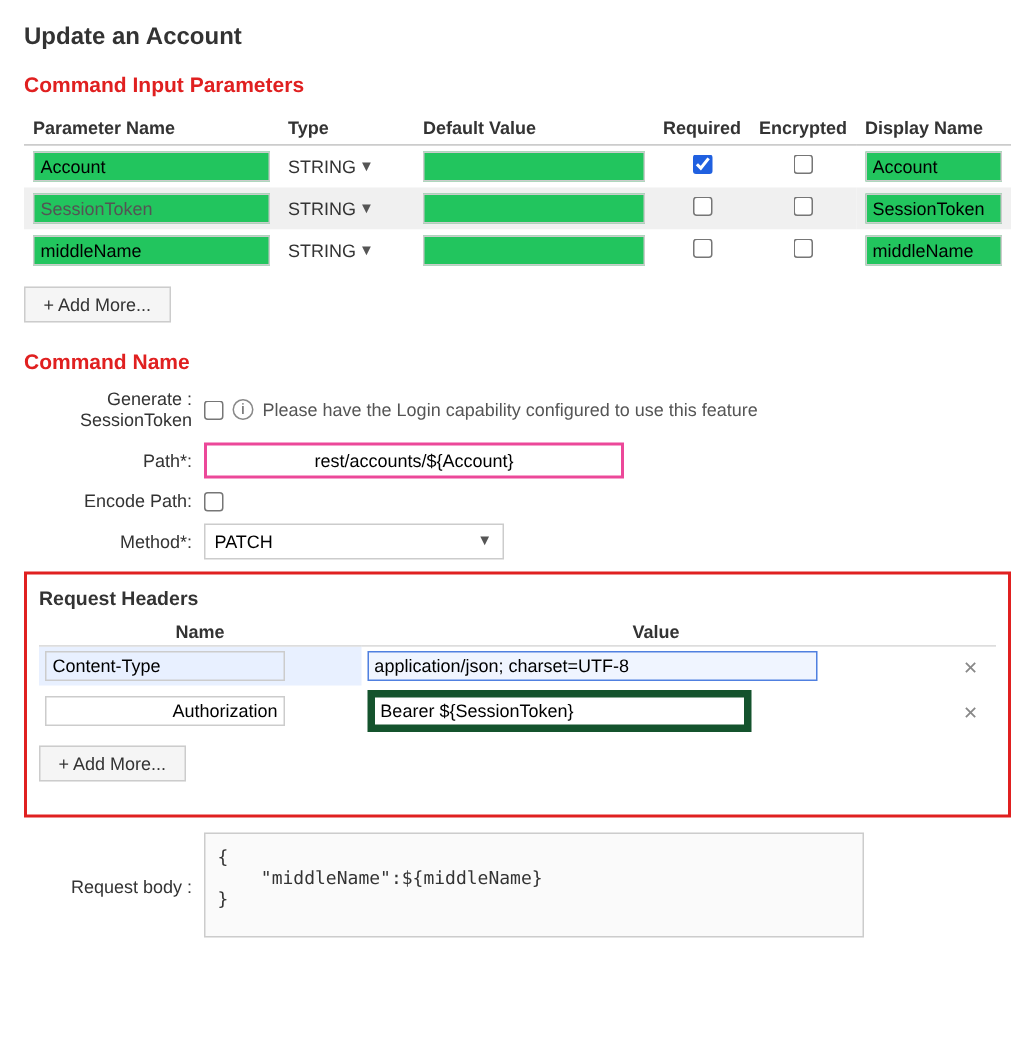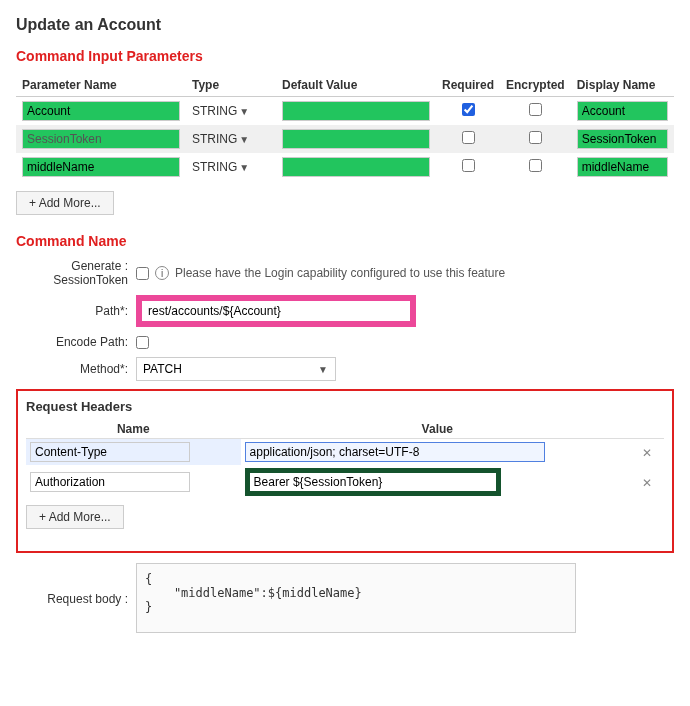--- a/index.html
+++ b/index.html
@@ -77,24 +77,25 @@
       font-size: 12px;
       color: #333;
     }
     .form-value {
       flex: 1;
       display: flex;
       align-items: center;
       gap: 6px;
     }
     .text-input {
-      border: 6px solid #ec4899;
+      border: 2px solid #ec4899;
       padding: 3px 6px;
       font-size: 12px;
       width: 280px;
+      text-align: center;
     }
     .info-text {
       font-size: 12px;
       color: #555;
     }
     .method-wrapper {
       position: relative;
       display: inline-block;
       width: 200px;
     }
@@ -151,20 +152,21 @@
       font-size: 12px;
       width: 160px;
       background: #e8f0ff;
     }
     .header-name-input-normal {
       border: 1px solid #ccc;
       padding: 2px 4px;
       font-size: 12px;
       width: 160px;
       background: #fff;
+      text-align: right;
     }
     .header-value-input {
       border: 1px solid #5080e0;
       padding: 2px 4px;
       font-size: 12px;
       width: 300px;
       background: #f0f5ff;
     }
     .header-value-input-normal {
       border: 5px solid #14532d;

